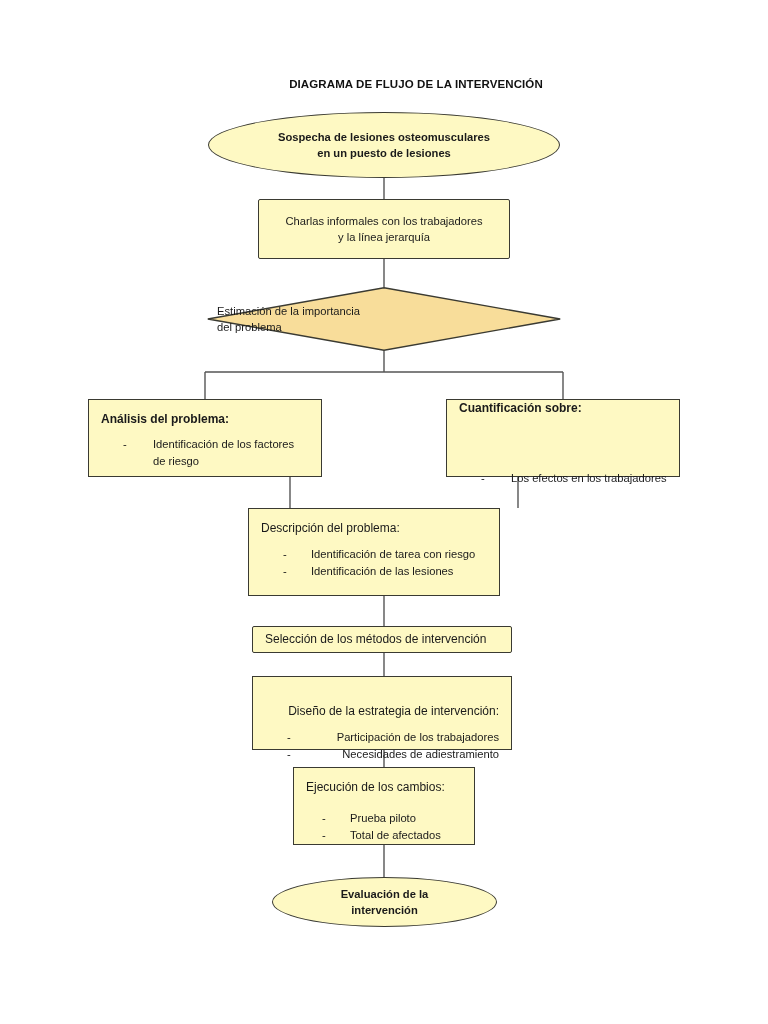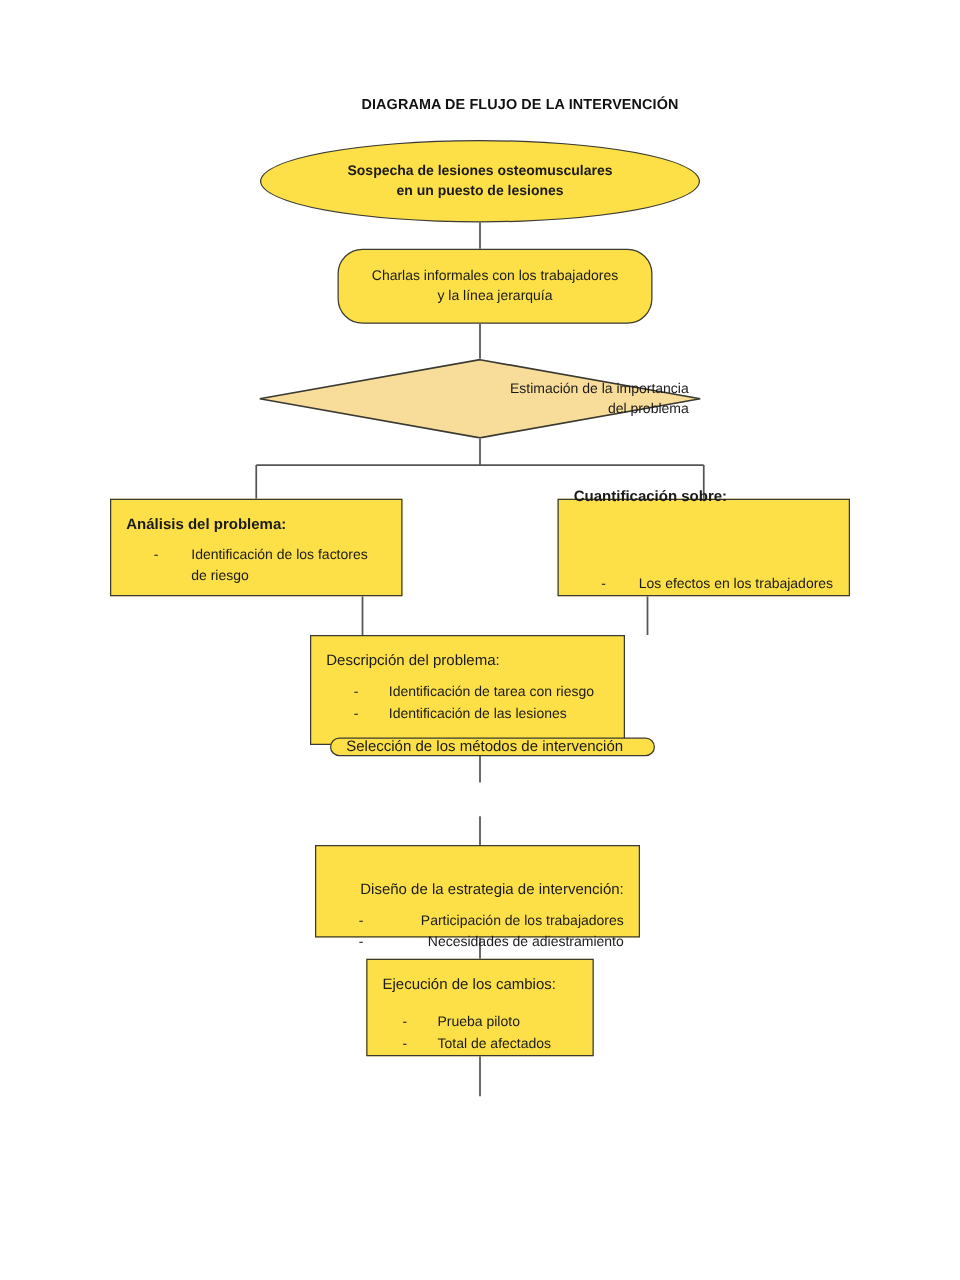--- a/index.html
+++ b/index.html
@@ -27,41 +27,41 @@
     position: absolute;
     left: 0; top: 0;
     width: 768px;
     height: 1024px;
     pointer-events: none;
   }
 
   .node {
     position: absolute;
     box-sizing: border-box;
-    background: #fde047;
+    background: #fef9c3;
     border: 1.2px solid #3a3a32;
     display: flex;
     flex-direction: column;
     justify-content: center;
     z-index: 2;
   }
 
   .node.rect { border-radius: 0; }
-  .node.round { border-radius: 20px; margin-left: 12px; }
+  .node.round { border-radius: 2px; }
 
   .node.ellipse {
     border-radius: 50% / 50%;
     align-items: center;
     text-align: center;
   }
 
   .node.diamond {
     background: none;
     border: none;
-    align-items: flex-end;
+    align-items: flex-start;
     justify-content: center;
     text-align: center;
   }
   .diamond-svg {
     position: absolute;
     left: 0; top: 0;
     width: 100%;
     height: 100%;
     z-index: -1;
   }
@@ -152,49 +152,53 @@
     <div class="ctr">del problema</div>
   </div>
 
   <div class="node rect" style="left:88px; top:399px; width:234px; height:78px; justify-content:flex-start; padding-top:11px;">
     <div class="hdr bold">Análisis del problema:</div>
     <ul class="bullets">
       <li><span class="dash">-</span><span>Identificación de los factores de riesgo</span></li>
     </ul>
   </div>
 
-  <div class="node rect" style="left:446px; top:399px; width:234px; height:78px; justify-content:flex-end; padding-top:11px;gap:45px;">
+  <div class="node rect" style="left:446px; top:399px; width:234px; height:78px; justify-content:center; padding-top:11px;gap:45px;">
     <div class="hdr bold">Cuantificación sobre:</div>
     <ul class="bullets">
       <li><span class="dash">-</span><span>Los efectos en los trabajadores</span></li>
     </ul>
   </div>
 
   <div class="node rect" style="left:248px; top:508px; width:252px; height:88px; justify-content:flex-start; padding-top:11px;">
     <div class="hdr">Descripción del problema:</div>
     <ul class="bullets tight">
       <li><span class="dash">-</span><span>Identificación de tarea con riesgo</span></li>
       <li><span class="dash">-</span><span>Identificación de las lesiones</span></li>
     </ul>
   </div>
 
-  <div class="node round" style="left:252px; top:590px; width:260px; height:15px;">
+  <div class="node round" style="left:252px; top:626px; width:260px; height:27px;">
     <div class="hdr">Selección de los métodos de intervención</div>
   </div>
 
   <div class="node rect" style="left:252px; top:676px; width:260px; height:74px; justify-content:flex-start; padding-top:26px;text-align:right;">
     <div class="hdr">Diseño de la estrategia de intervención:</div>
     <ul class="bullets tight">
       <li><span class="dash">-</span><span>Participación de los trabajadores</span></li>
       <li><span class="dash">-</span><span>Necesidades de adiestramiento</span></li>
     </ul>
   </div>
 
   <div class="node rect" style="left:293px; top:767px; width:182px; height:78px; justify-content:space-between; padding-top:11px;">
     <div class="hdr">Ejecución de los cambios:</div>
     <ul class="bullets tight" style="padding-left:28px;">
       <li><span class="dash">-</span><span>Prueba piloto</span></li>
       <li><span class="dash">-</span><span>Total de afectados</span></li>
     </ul>
   </div>
 
+  <div class="node ellipse" style="left:272px; top:877px; width:225px; height:50px;">
+    <div class="ctr bold">Evaluación de la</div>
+    <div class="ctr bold">intervención</div>
+  </div>
 
 </div>
 
 </body></html>

